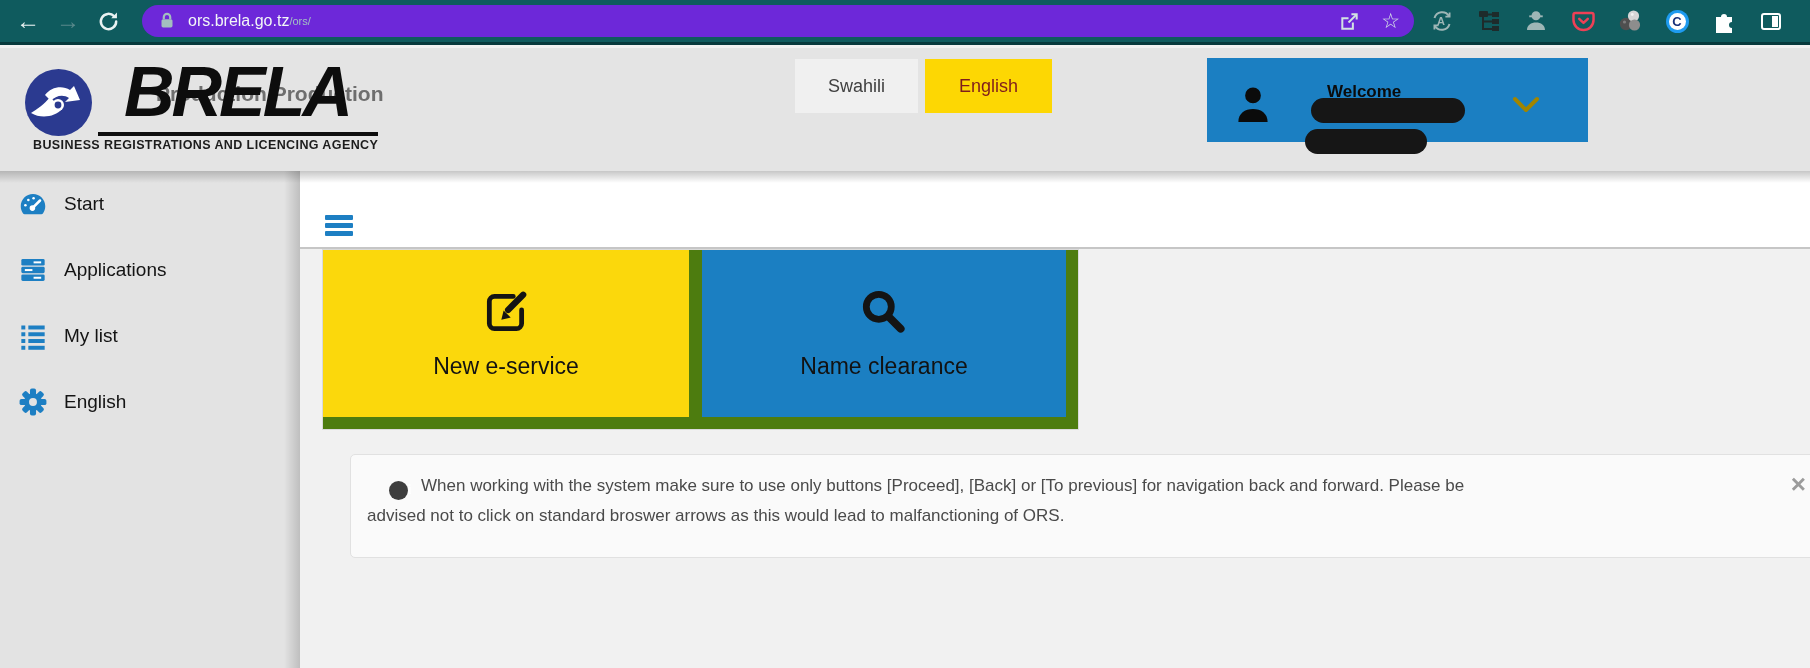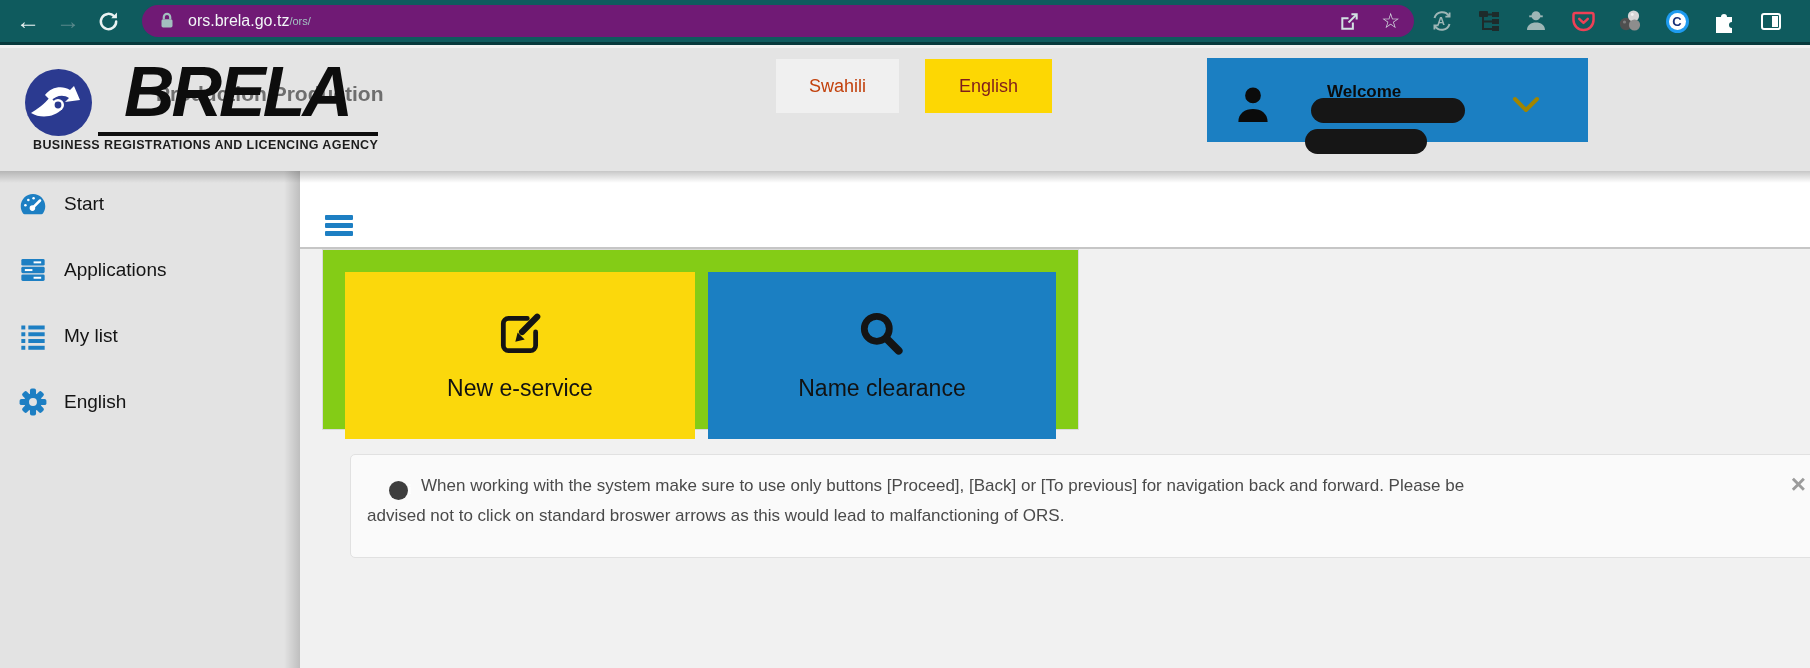--- a/index.html
+++ b/index.html
@@ -6,21 +6,21 @@
   html,body { width:1810px; height:668px; overflow:hidden; }
   body { font-family:"Liberation Sans", sans-serif; position:relative; background:#f1f1f1; }
 
   
   .browser-bar { position:absolute; left:0; top:0; width:1810px; height:45px;
     background:#0f5b5e; border-bottom:3px solid #07393c; display:flex; align-items:center; }
   .nav-glyph { font-size:24px; color:#e9f2f2; width:40px; text-align:center; cursor:pointer; line-height:42px; }
   .nav-glyph.dim { color:#58898b; }
   .nav-back { margin-left:8px; }
   .reload-svg { width:40px; display:flex; justify-content:center; align-items:center; }
-  .omnibox { height:32px; width:1272px; margin-left:14px; background:#701a75; border-radius:16px;
+  .omnibox { height:32px; width:1272px; margin-left:14px; background:#6d28d9; border-radius:16px;
     display:flex; align-items:center; padding:0 14px; }
   .omni-host { color:#f2f7f7; font-size:16px; margin-left:10px; }
   .omni-path { color:#a3c2c2; font-size:11px; }
   .omni-spacer { flex:1; }
   .ext-tray { display:flex; align-items:center; gap:23px; margin-left:16px; }
   .ext-icon { width:24px; height:24px; display:flex; align-items:center; justify-content:center; position:relative; }
   .pocket-chip { width:23px; height:21px; }
   .czilla { width:23px; height:23px; border-radius:50%; background:#1e9bf0; display:flex; align-items:center; justify-content:center; }
   .czilla-inner { width:17px; height:17px; border-radius:50%; background:#fff; display:flex; align-items:center; justify-content:center;
     font-size:13px; font-weight:bold; color:#16307a; }
@@ -34,21 +34,21 @@
   .env-text { position:absolute; left:156px; top:34px; font-size:21px; font-weight:600; color:#6e6e6e; z-index:1; }
   .brela-logo { position:absolute; left:0; top:0; width:400px; height:123px; z-index:2; cursor:pointer; }
   .logo-circle { position:absolute; left:25px; top:21px; }
   .logo-word { position:absolute; left:96px; top:9px; font-size:70px; font-weight:900; font-style:italic;
     letter-spacing:-3px; color:#0d0d0d; line-height:1;margin-left:28px; }
   .logo-underline { position:absolute; left:98px; top:84px; width:280px; height:4px; background:#0d0d0d; }
   .logo-sub { position:absolute; left:33px; top:90px; width:350px; font-size:12.5px; font-weight:bold;
     letter-spacing:0.4px; color:#1c1c1c; white-space:nowrap; }
   .lang-btn { position:absolute; top:11px; height:54px; border:none; font-size:18px; cursor:pointer;
     font-family:"Liberation Sans", sans-serif; }
-  .lang-sw { left:776px; width:123px; background:#f0f0f0; color:#c2410c; }
+  .lang-sw { left:795px; width:123px; background:#f0f0f0; color:#404040; }
   .lang-en { left:925px; width:127px; background:#fdd703; color:#7f1d1d; }
   .user-panel { position:absolute; left:1207px; top:10px; width:381px; height:84px; background:#1b7fc2; cursor:pointer; }
   .user-avatar { position:absolute; left:28px; top:27px; }
   .welcome-label { position:absolute; left:120px; top:24px; font-size:17px; font-weight:bold; color:#0b0b0b; }
   .user-frag { position:absolute; left:190px; top:49px; font-size:17px; font-weight:bold; color:#141414; }
   .redact { position:absolute; background:#161616; border-radius:13px; }
   .redact-1 { left:104px; top:40px; width:154px; height:25px; }
   .redact-2 { left:98px; top:71px; width:122px; height:25px; }
   .user-chevron { position:absolute; left:304px; top:38px; }
 
@@ -65,22 +65,22 @@
 
   
   .main { flex:1; position:relative; }
   .toolbar { height:78px; background:#fff; position:relative;
     border-bottom:2px solid #c6c6c6; }
   .toolbar::before { content:""; position:absolute; left:0; right:0; top:0; height:12px;
     background:linear-gradient(to bottom, rgba(0,0,0,0.22), rgba(0,0,0,0)); }
   .hamburger { position:absolute; left:25px; top:44px; width:28px; cursor:pointer; }
   .hamburger span { display:block; width:28px; height:4.5px; background:#1d7fc3; margin-bottom:3.5px; border-radius:1px; }
   .content { background:#f1f1f1; height:417px; position:relative; }
-  .tiles-wrap { position:absolute; left:22px; top:0; width:757px; height:181px; background:#84cc16;
-    border:1px solid #dadada; padding:22px; display:flex; gap:13px; }
+  .tiles-wrap { position:absolute; left:22px; top:0; width:757px; height:181px; background:#4d7c0f;
+    border:1px solid #dadada; padding:0; display:flex; gap:13px; }
   .tile { height:167px; display:flex; flex-direction:column; align-items:center; justify-content:center; gap:16px; cursor:pointer; }
   .tile-yellow { width:366px; background:#fbd80c; }
   .tile-blue { width:364px; background:#1b7fc2; }
   .tile-label { font-size:23px; color:#121212; }
 
   .alert { position:absolute; left:50px; top:205px; width:1475px; background:#fafafa;
     border:1px solid #e1e1e1; border-radius:5px; padding:16px 60px 26px 16px; }
   .alert-text { font-size:17px; line-height:30px; color:#4a4a4a; text-indent:22px; }
   .alert-text .line2 { text-indent:0; display:block; }
   .info-badge { display:inline-flex; width:19px; height:19px; border-radius:50%; background:#3e3e3e;

